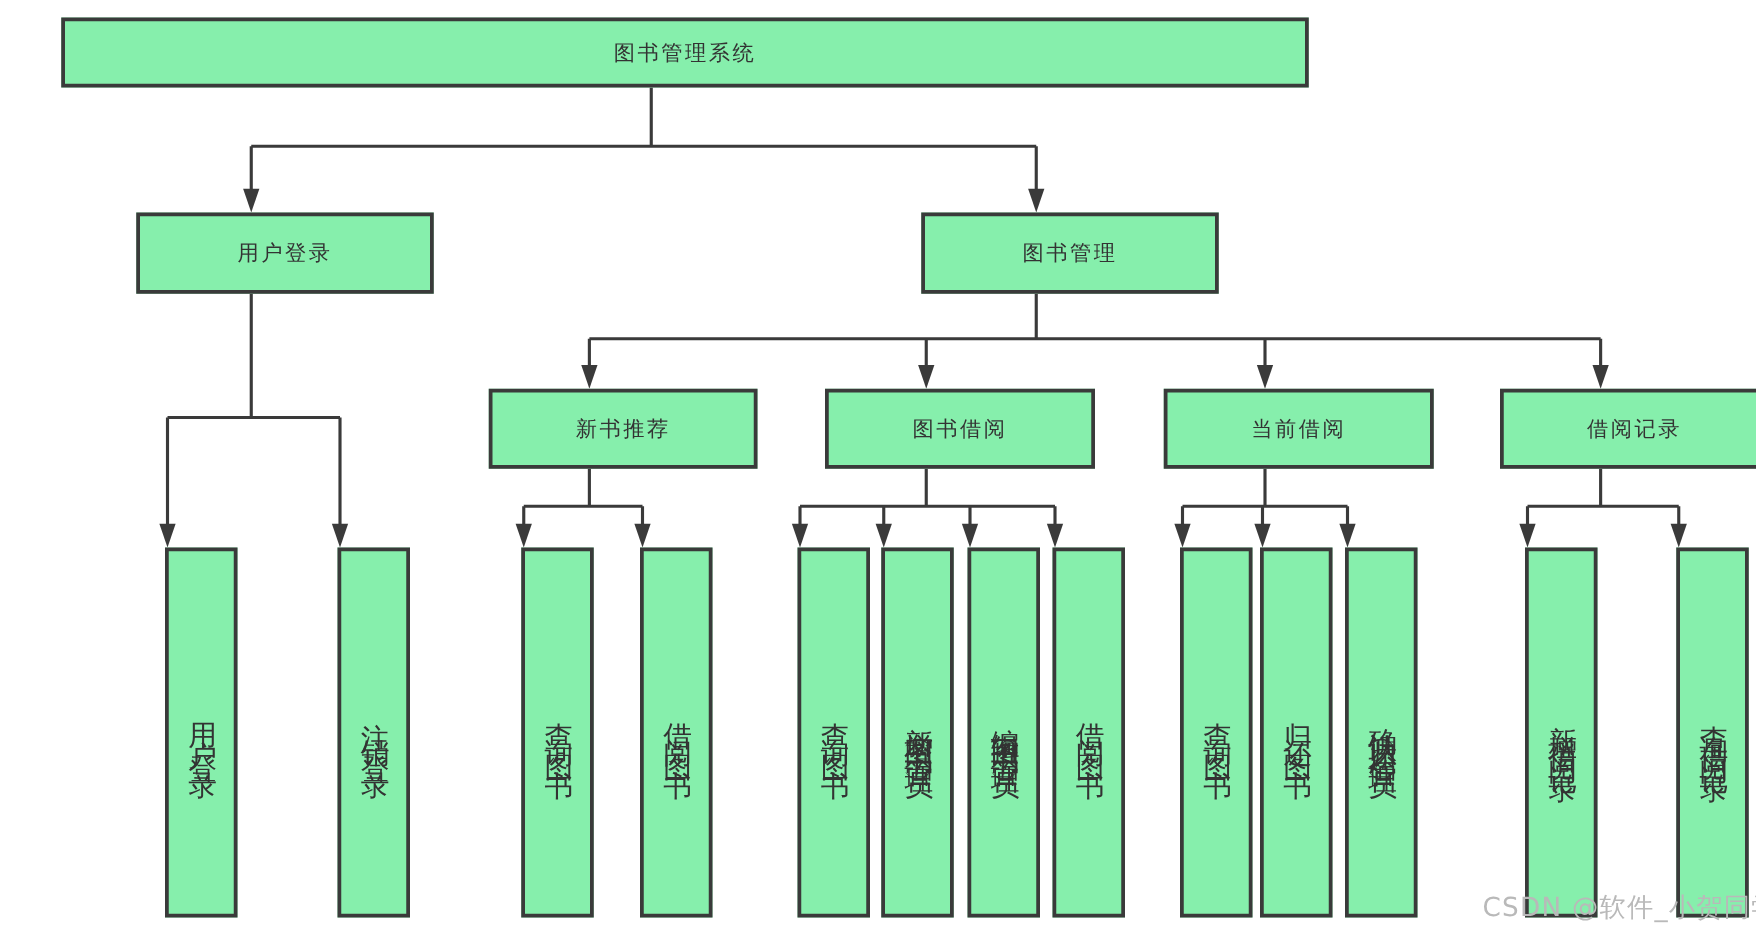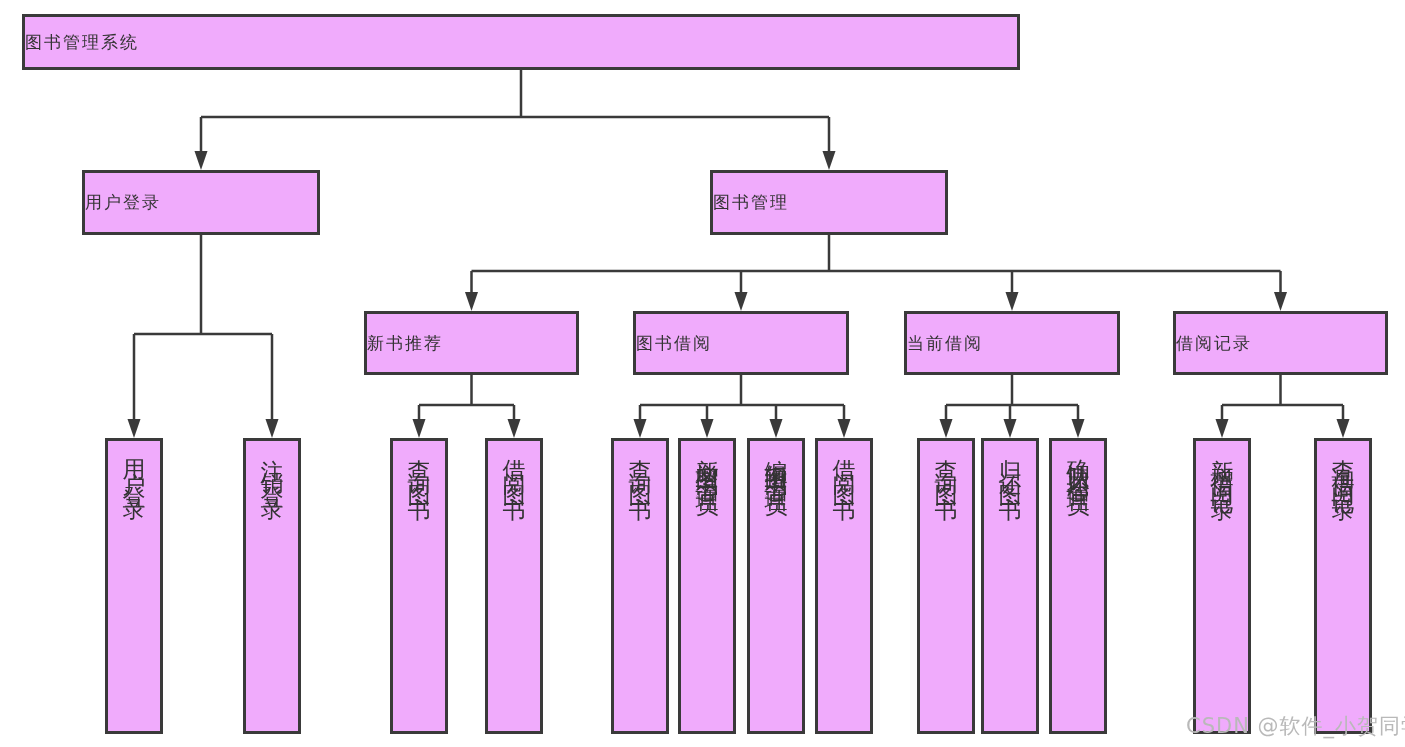--- a/index.html
+++ b/index.html
@@ -15,24 +15,26 @@
   .connectors {
     position: absolute;
     left: 0; top: 0;
     width: 1405px; height: 747px;
     z-index: 1;
   }
   .box {
     position: absolute;
     box-sizing: border-box;
     border: 3px solid #3a3a3a;
-    background: #f0abfc;
+    background: #86efac;
     display: flex;
     align-items: center;
+    justify-content: center;
     z-index: 2;
+    margin-left: 27px;
   }
   .box.h span {
     font-size: 17px;
     letter-spacing: 2px;
     white-space: nowrap;
   }
   .box.v {
     writing-mode: vertical-rl;
   }
   .box.v span {

